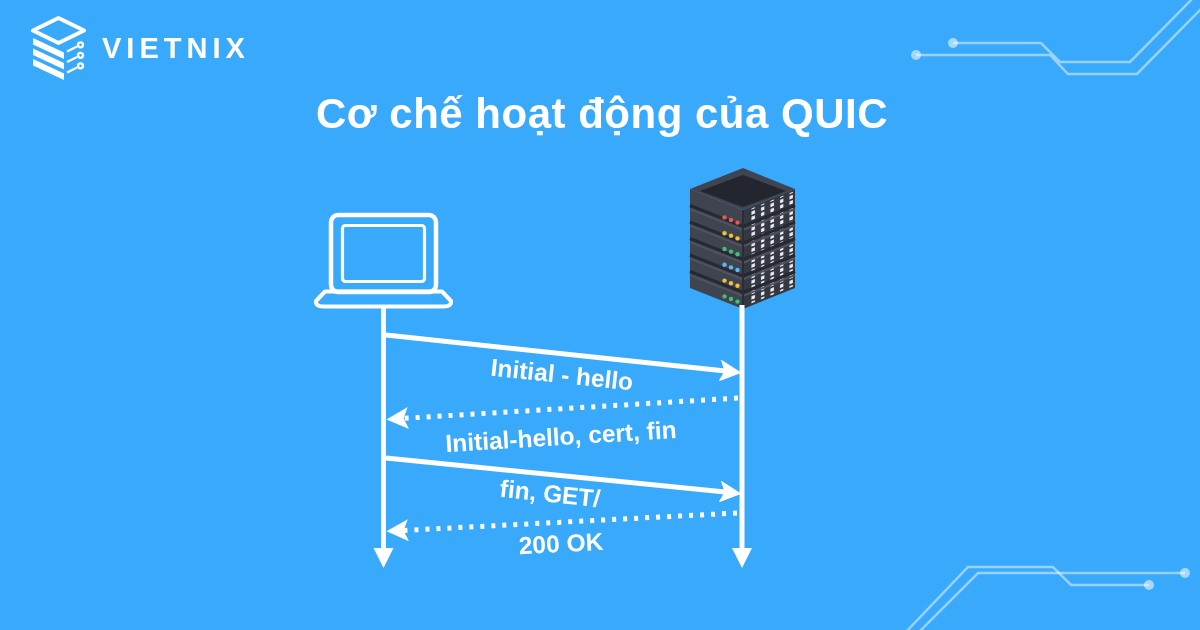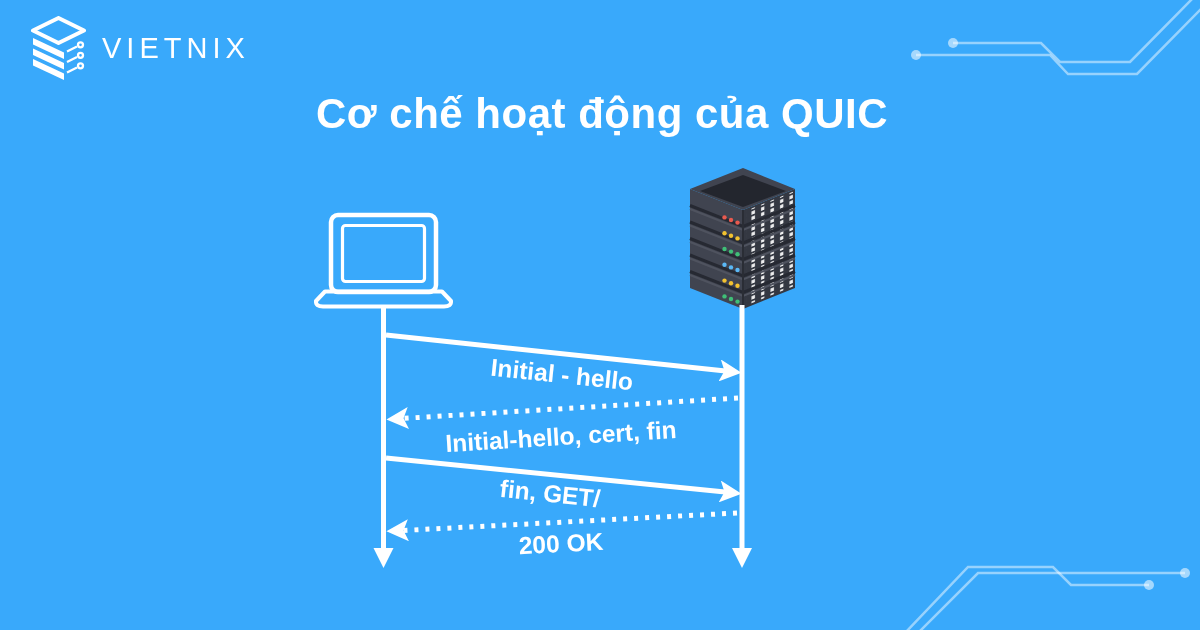--- a/index.html
+++ b/index.html
@@ -7,21 +7,21 @@
     width:1200px;height:630px;overflow:hidden;
     font-family:"Liberation Sans","DejaVu Sans",sans-serif;
     background:#39A9FB;
   }
   .canvas{position:relative;width:1200px;height:630px;background:#39A9FB;}
   .art{position:absolute;left:0;top:0;width:1200px;height:630px;display:block;}
   .logo{
     position:absolute;left:30px;top:16px;display:flex;align-items:center;gap:15px;
   }
   .logo-text{
-    color:#ffffff;font-size:29px;font-weight:400;letter-spacing:5px;
+    color:#ffffff;font-size:29px;font-weight:700;letter-spacing:5px;
   }
   .title{
     position:absolute;left:0;top:88px;width:1200px;text-align:center;margin:2px;
     color:#ffffff;font-size:42px;font-weight:700;letter-spacing:.5px;
   }
   .msg-label{
     fill:#ffffff;font-family:"Liberation Sans","DejaVu Sans",sans-serif;
     font-size:24.5px;font-weight:700;text-anchor:middle;
   }
   .trace{stroke:#ffffff;stroke-opacity:.48;stroke-width:2.5;fill:none;}

